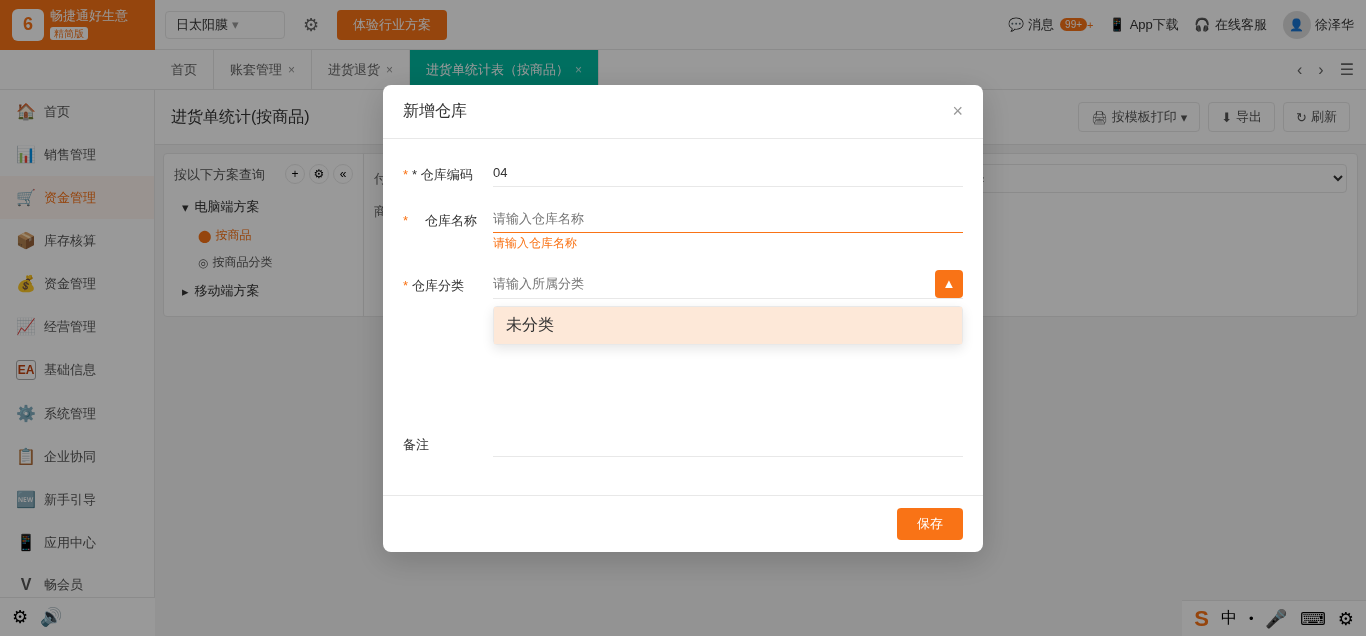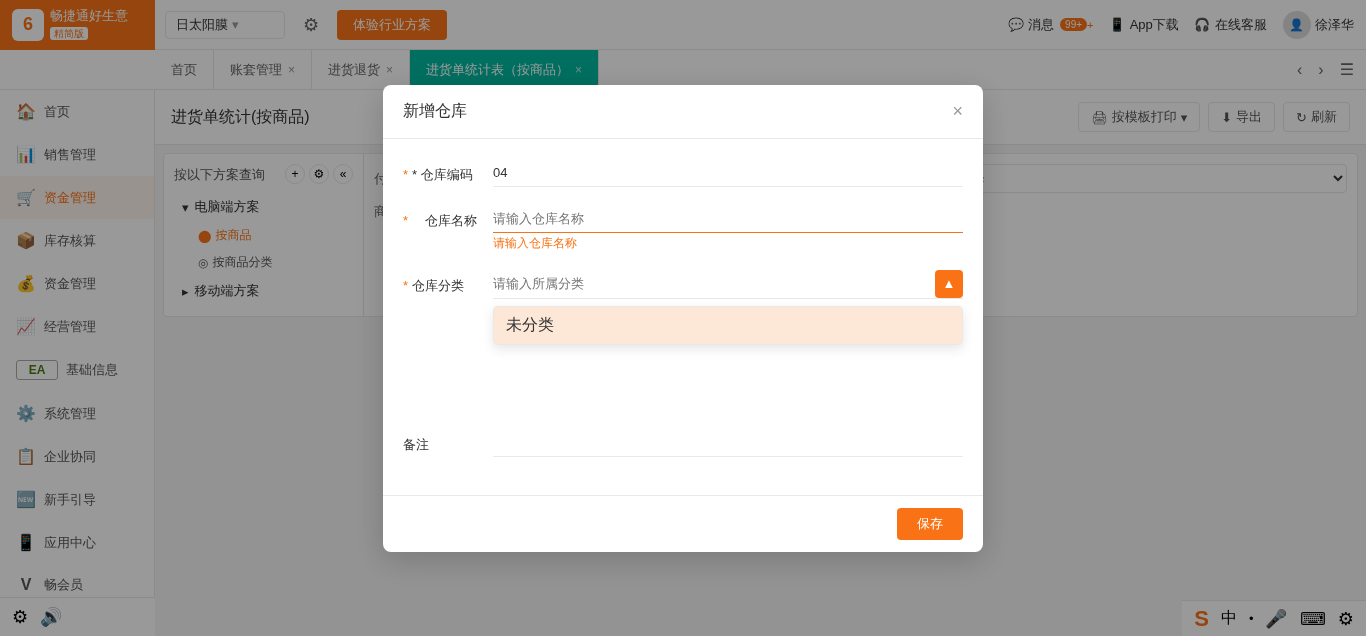--- a/index.html
+++ b/index.html
@@ -326,21 +326,21 @@
     </div>
     <div class="sidebar-item">
       <span class="sidebar-icon">💰</span>
       <span>资金管理</span>
     </div>
     <div class="sidebar-item">
       <span class="sidebar-icon">📈</span>
       <span>经营管理</span>
     </div>
     <div class="sidebar-item">
-      <span class="sidebar-icon" style="font-size:12px;font-weight:bold;color:#4d7c0f;border:1px solid #aaa;width:42px;height:20px;display:flex;align-items:center;justify-content:center;border-radius:3px;">EA</span>
+      <span class="sidebar-icon" style="font-size:12px;font-weight:bold;color:#c2410c;border:1px solid #aaa;width:20px;height:20px;display:flex;align-items:center;justify-content:center;border-radius:3px;">EA</span>
       <span>基础信息</span>
     </div>
     <div class="sidebar-item">
       <span class="sidebar-icon">⚙️</span>
       <span>系统管理</span>
     </div>
     <div class="sidebar-item">
       <span class="sidebar-icon">📋</span>
       <span>企业协同</span>
     </div>

